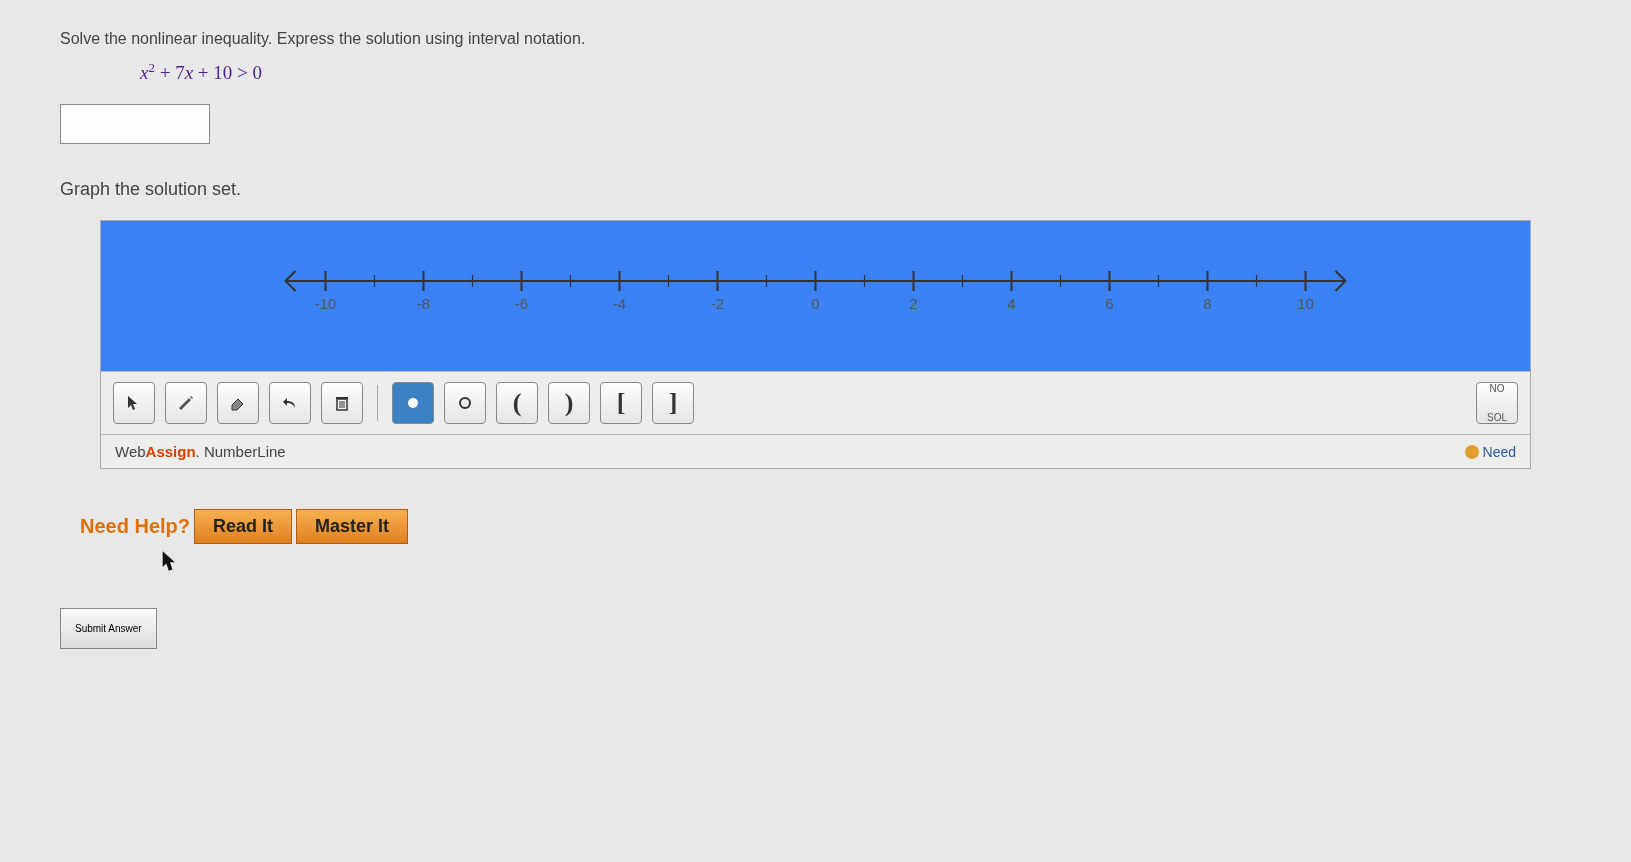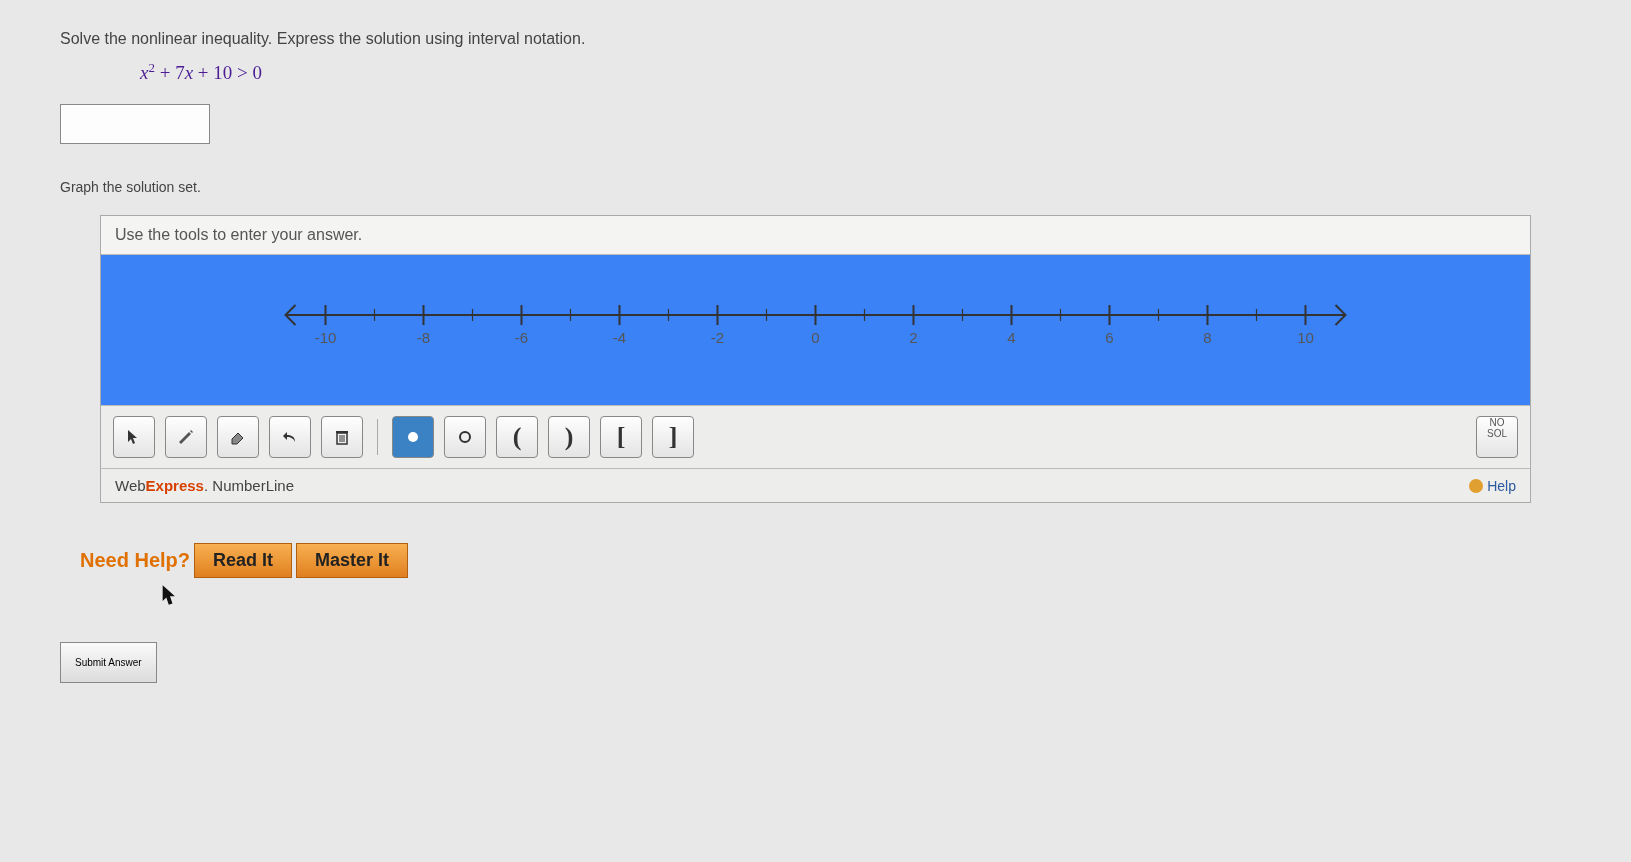--- a/index.html
+++ b/index.html
@@ -25,21 +25,21 @@
 .formula sup { font-size: 13px; font-style: normal; }
 .formula .n { font-style: normal; }
 .answer-box {
   width: 150px;
   height: 40px;
   border: 1px solid #888;
   background: #fdfdfd;
   margin-bottom: 35px;
 }
 .sub-prompt {
-  font-size: 14px;
+  font-size: 18px;
   color: #444;
   margin-bottom: 20px;
 }
 .numberline-widget {
   border: 1px solid #aaa;
   background: #f4f4f2;
   margin-left: 40px;
   margin-right: 40px;
   padding: 0;
 }
@@ -80,21 +80,21 @@
   color: #333;
 }
 .tool-btn.closed-pt { background:#3b82c4; color:white; border-radius:4px; }
 .tool-sep { width:1px; height:36px; background:#aaa; margin:0 4px; }
 .tool-btn.bracket { font-family: Georgia, serif; font-size: 26px; font-weight:bold; line-height:1;}
 .no-sol {
   margin-left:auto;
   width:42px; height:42px;
   border:1px solid #888; border-radius:4px;
   background: linear-gradient(#fefefe,#e4e4e4);
-  display:flex; flex-direction:column; align-items:center; justify-content:flex-start;
+  display:flex; flex-direction:column; align-items:center; justify-content:space-between;
   font-size:10px; color:#555; cursor:pointer;
 }
 .widget-footer {
   border-top: 1px solid #bbb;
   padding: 8px 14px;
   display:flex; align-items:center;
   background:#ededeb;
 }
 .brand { font-size:15px; color:#444; }
 .brand b { color:#d84000; font-weight:bold; }
@@ -132,21 +132,20 @@
 
 <div class="question-text">Solve the nonlinear inequality. Express the solution using interval notation.</div>
 
 <div class="formula"><span>x</span><sup>2</sup> <span class="n">+ 7</span>x <span class="n">+ 10 &gt; 0</span></div>
 
 <input class="answer-box" type="text" style="">
 
 <div class="sub-prompt">Graph the solution set.</div>
 
 <div class="numberline-widget">
-  <div class="widget-header">Use the tools to enter your answer.</div>
   <div class="numberline-area">
     <div class="numberline">
       <svg class="nline-svg" viewBox="0 0 1100 60">
         <line x1="20" y1="20" x2="1080" y2="20" stroke="#333" stroke-width="2"></line>
         <polyline points="30,10 20,20 30,30" fill="none" stroke="#333" stroke-width="2"></polyline>
         <polyline points="1070,10 1080,20 1070,30" fill="none" stroke="#333" stroke-width="2"></polyline>
         <g id="ticks">
             <line x1="60" x2="60" y1="10" y2="30" stroke="#333" stroke-width="2"></line>
             <text x="60" y="48" text-anchor="middle" font-size="15" fill="#555">-10</text>
             <line x1="109" x2="109" y1="14" y2="26" stroke="#333" stroke-width="1.2"></line>
@@ -227,24 +226,24 @@
     <div class="tool-btn bracket">(</div>
     <div class="tool-btn bracket">)</div>
     <div class="tool-btn bracket">[</div>
     <div class="tool-btn bracket">]</div>
     <div class="no-sol">
       <span>NO</span>
       <span>SOL</span>
     </div>
   </div>
   <div class="widget-footer">
-    <span class="brand"><span>Web</span><b>Express</b><span>.</span><span> NumberLine</span></span>
+    <span class="brand"><span>Web</span><b>Assign</b><span>.</span><span> NumberLine</span></span>
     <span class="help-link">
         <span class="help-icon"></span>
-        <span>Help</span>
+        <span>Need</span>
       </span>
   </div>
 </div>
 
 <div class="need-help-row">
   <span class="need-help-label">Need Help?</span>
   <button class="help-btn">Read It</button>
   <button class="help-btn">Master It</button>
 </div>
 <div class="cursor-glyph"><svg width="20" height="22" viewBox="0 0 16 18">

